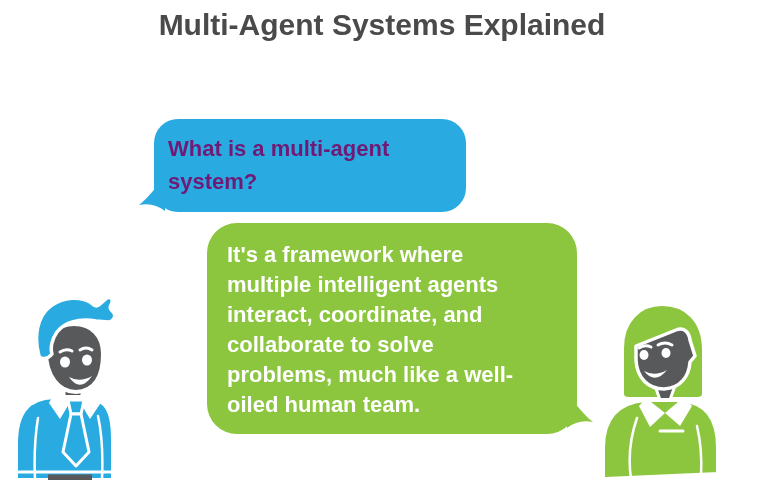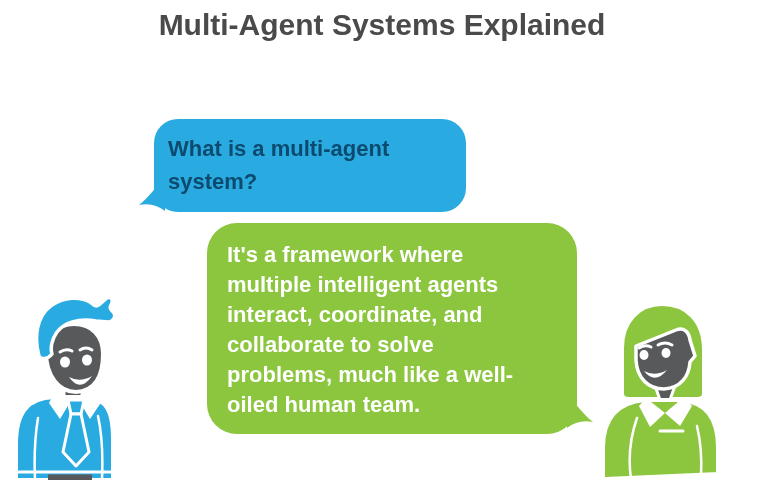--- a/index.html
+++ b/index.html
@@ -38,21 +38,21 @@
 <body>
 
 <div class="stage">
 
   <h1 class="title" style="color: rgb(74, 74, 74);">Multi-Agent Systems Explained</h1>
 
   <div class="bubble bubble-q" style="background-color: rgb(41, 171, 226);">
     <svg class="tail tail-q" width="26" height="36" viewBox="0 0 26 36">
       <path d="M26,1 C18,10 9,22 0,29 C10,27 18,29 26,35 Z" fill="#29ABE2"></path>
     </svg>
-    <span class="bubble-text" style="color: #0c4a6e; padding-left: 14px;">What is a multi-agent
+    <span class="bubble-text" style="color: #701a75; padding-left: 14px;">What is a multi-agent
 system?</span>
   </div>
 
   <div class="bubble bubble-a" style="background-color: rgb(140, 198, 63); border-radius: 30px;">
     <svg class="tail tail-a" width="26" height="36" viewBox="0 0 26 36">
       <path d="M0,1 C8,10 17,22 26,29 C16,27 8,29 0,35 Z" fill="#8CC63F"></path>
     </svg>
     <span class="bubble-text" style="color: rgb(255, 255, 255);">It's a framework where
 multiple intelligent agents
 interact, coordinate, and

